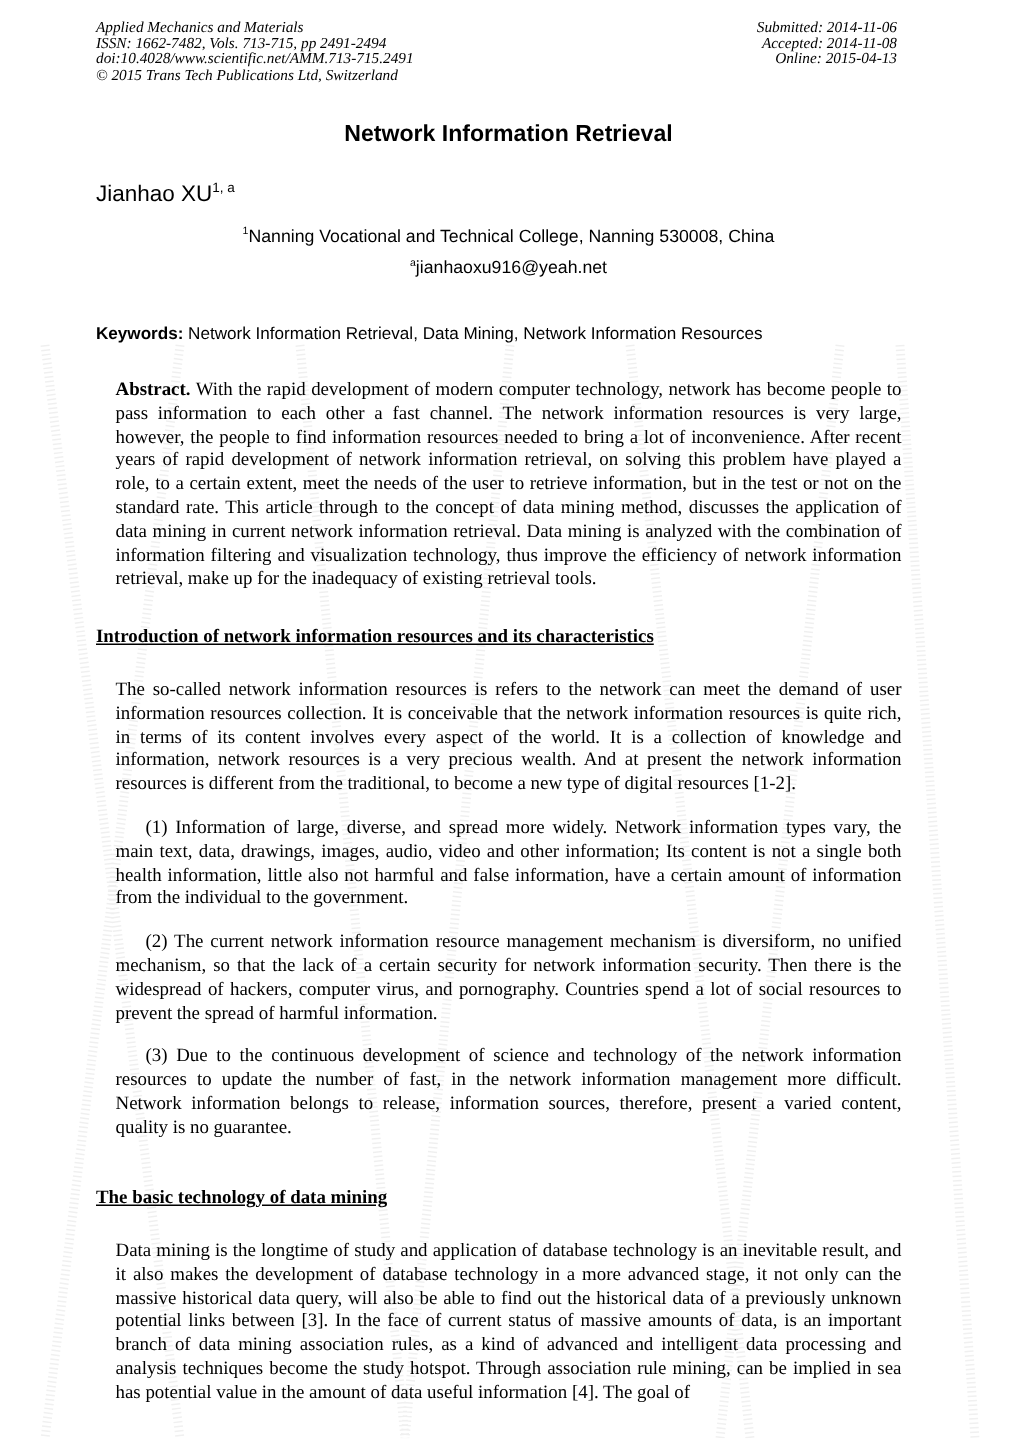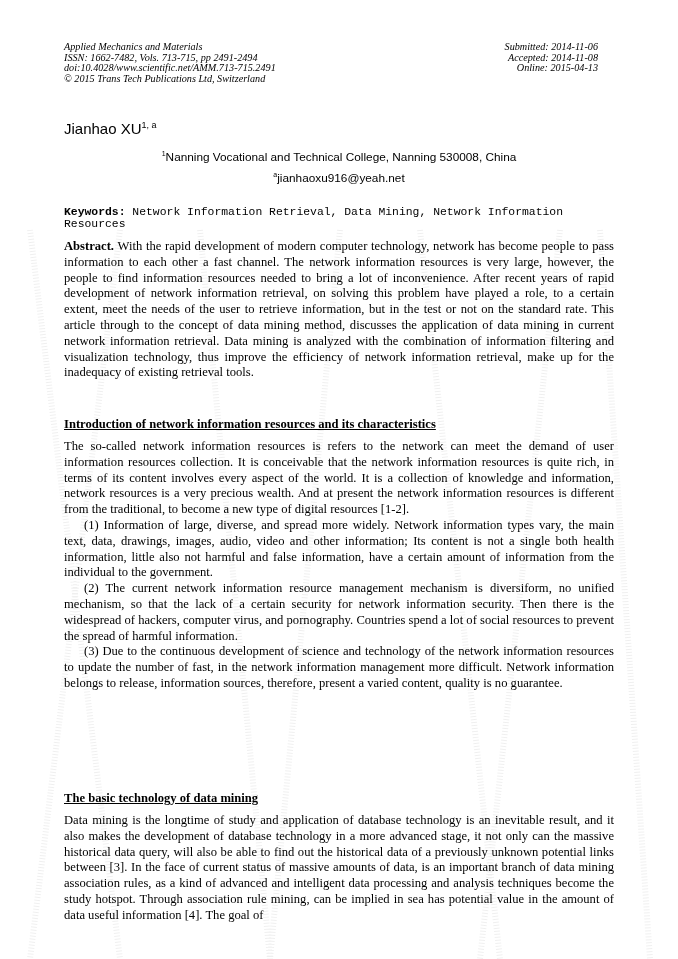--- a/index.html
+++ b/index.html
@@ -1,32 +1,32 @@
 <!DOCTYPE html>
 <html><head>
   <meta charset="utf-8">
   <style>
     html, body { margin: 0; padding: 0; background: #ffffff; }
     body { width: 678px; height: 959px; position: relative; overflow: hidden; color: #000; }
     .watermark { position: absolute; inset: 0; pointer-events: none; opacity: 0.06; }
     .page { position: absolute; left: 64px; top: 14px; width: 550px; }
-    .hdr { font-family: "Liberation Serif", serif; font-style: italic; font-size: 10.2px; line-height: 10.5px; margin-top: 28px; }
+    .hdr { font-family: "Liberation Serif", serif; font-style: italic; font-size: 10.2px; line-height: 10.5px; }
     .hdr-left { position: absolute; left: 0; top: 0; }
     .hdr-right { position: absolute; right: 16px; top: 0; text-align: right; }
     .title { position: absolute; left: 0; top: 66px; width: 550px; text-align: center; font-family: "Liberation Sans", sans-serif; font-weight: bold; font-size: 15.4px; line-height: 19px; }
     .author { position: absolute; left: 0; top: 106px; width: 550px; text-align: left; font-family: "Liberation Sans", sans-serif; font-size: 15px; }
     .author sup { font-size: 9px; vertical-align: 6px; }
     .affil { position: absolute; left: 0; width: 550px; text-align: center; font-family: "Liberation Sans", sans-serif; font-size: 11.8px; }
     .affil sup { font-size: 7px; vertical-align: 5px; }
     .affil1 { top: 136px; }
     .affil2 { top: 157px; }
-    .keywords { position: absolute; left: 0; top: 192px; font-family: Liberation Mono, monospace; font-size: 11.4px; }
+    .keywords { position: absolute; left: 0; top: 203px; font-family: Liberation Sans, sans-serif; font-size: 11.4px; }
     .keywords b { font-weight: bold; }
     .body { position: absolute; left: 0; width: 550px; font-family: "Liberation Serif", serif; font-size: 12.6px; line-height: 15.8px; text-align: justify; }
-    .body p { margin: 0; }
+    .body p { margin: 13px; }
     .indent { text-indent: 20px; }
     .abstract { top: 225px; }
     .sec1-h { top: 403px; font-weight: bold; text-decoration: underline; }
     .sec1 { top: 425px; }
     .sec2-h { top: 777px; font-weight: bold; text-decoration: underline; }
     .sec2 { top: 799px; }
   </style>
 </head>
 <body>
 
@@ -46,20 +46,21 @@
     <div>doi:10.4028/www.scientific.net/AMM.713-715.2491</div>
     <div>© 2015 Trans Tech Publications Ltd, Switzerland</div>
   </div>
   <div class="hdr hdr-right">
     <div>Submitted: 2014-11-06</div>
     <div>Accepted: 2014-11-08</div>
     <div>Online: 2015-04-13</div>
   </div>
 
   <div class="title">
+    <div>Network Information Retrieval</div>
   </div>
 
   <div class="author">
     <span>Jianhao XU</span><sup>1, a</sup>
   </div>
   <div class="affil affil1">
     <sup>1</sup><span>Nanning Vocational and Technical College, Nanning 530008, China</span>
   </div>
   <div class="affil affil2">
     <sup>a</sup><span>jianhaoxu916@yeah.net</span>

